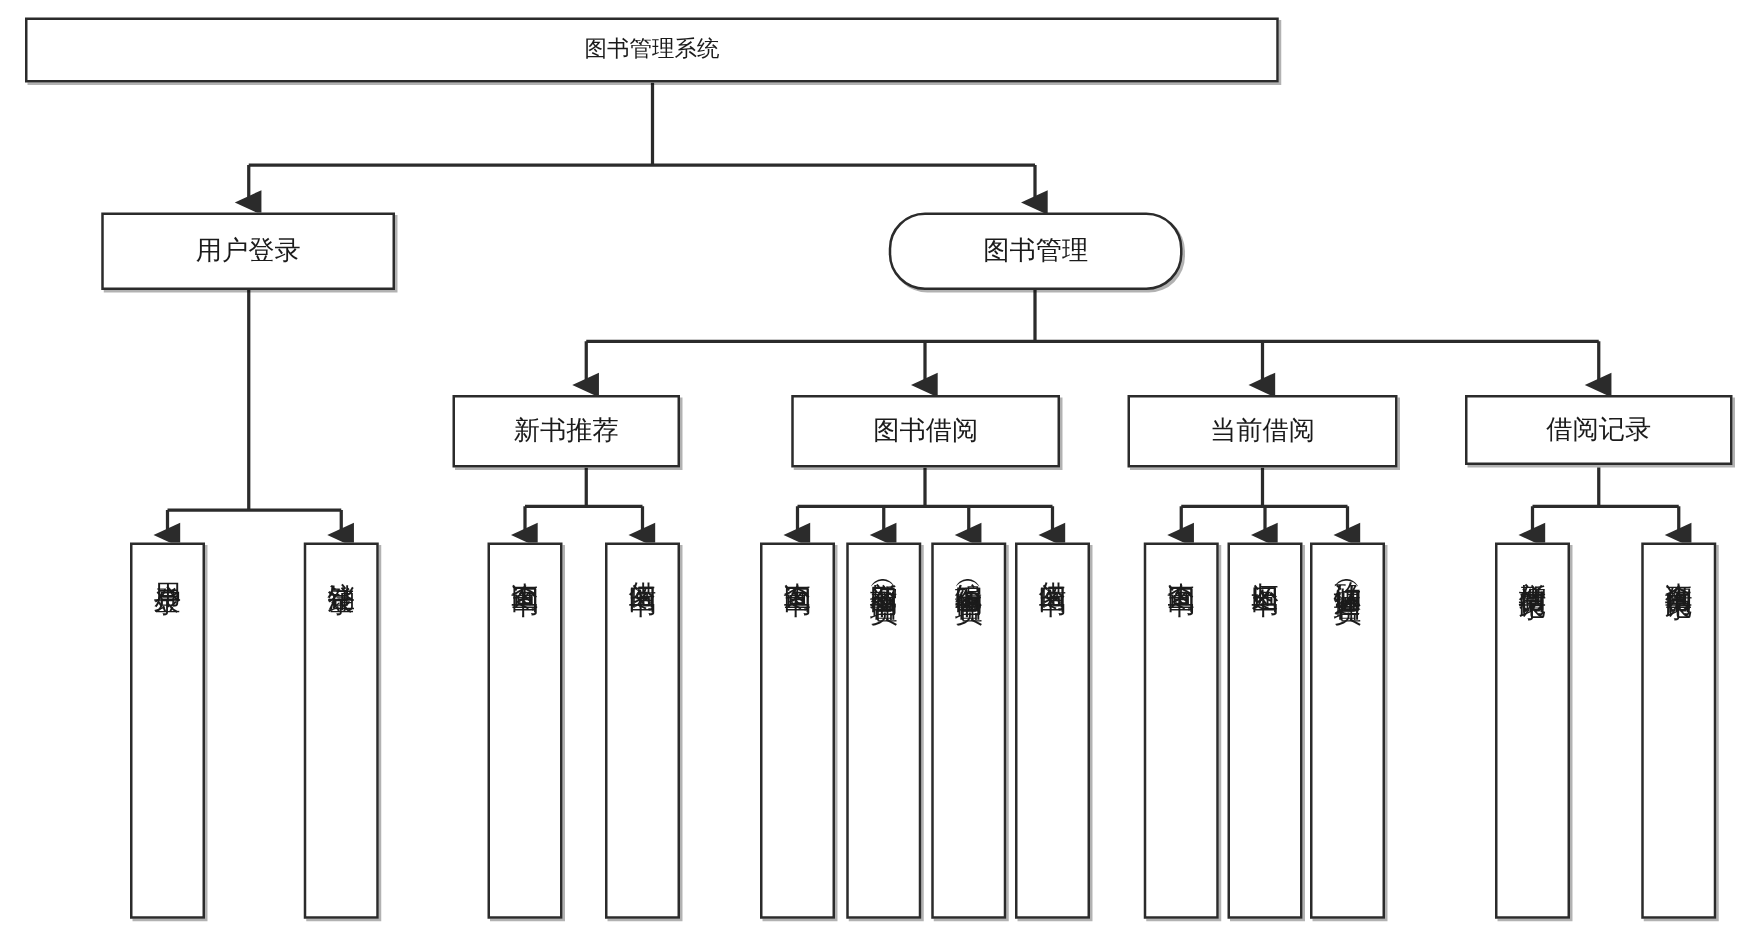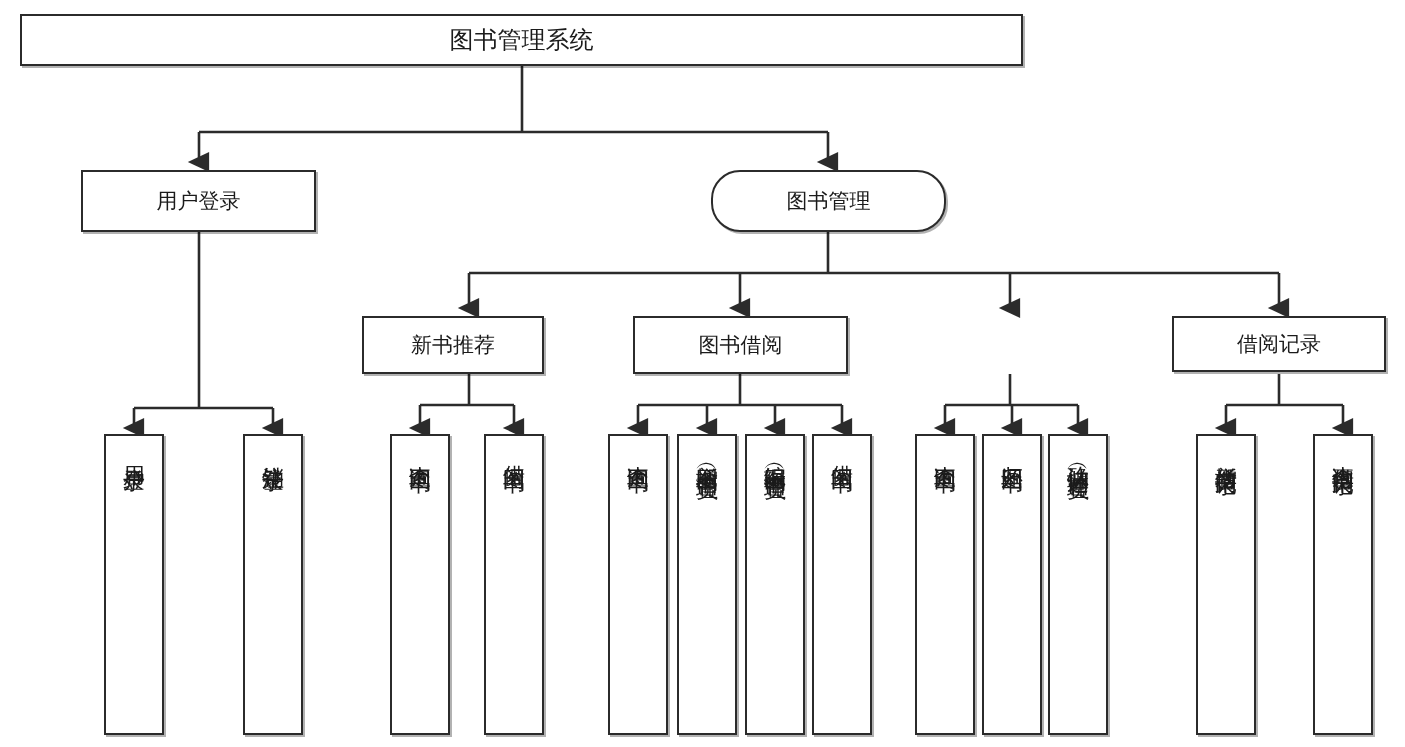--- a/index.html
+++ b/index.html
@@ -37,21 +37,21 @@
   .node .label {
     color: #1b1b1b;
     line-height: 1.18;
     text-align: center;
     white-space: nowrap;
   }
   .node.horiz .label {
     font-size: 21px;
   }
   .node.root .label {
-    font-size: 24px;
+    font-size: 18px;
   }
   .node.vert {
     align-items: flex-start;
     justify-content: center;
     padding-top: 12px;
   }
   .node.vert .label {
     writing-mode: vertical-rl;
     text-orientation: upright;
     font-size: 22px;
@@ -131,20 +131,23 @@
   <div class="node horiz" style="left:711px; top:170px; width:235px; height:62px;border-radius:29px;">
     <span class="label">图书管理</span>
   </div>
 
   <div class="node horiz" style="left:362px; top:316px; width:182px; height:58px;">
     <span class="label">新书推荐</span>
   </div>
   <div class="node horiz" style="left:633px; top:316px; width:215px; height:58px;">
     <span class="label">图书借阅</span>
   </div>
+  <div class="node horiz" style="left:902px; top:316px; width:216px; height:58px;">
+    <span class="label">当前借阅</span>
+  </div>
   <div class="node horiz" style="left:1172px; top:316px; width:214px; height:56px;">
     <span class="label">借阅记录</span>
   </div>
 
   <div class="node vert" style="left:104px; top:434px; width:60px; height:301px;">
     <span class="label">用户登录</span>
   </div>
   <div class="node vert" style="left:243px; top:434px; width:60px; height:301px;">
     <span class="label">注销登录</span>
   </div>

